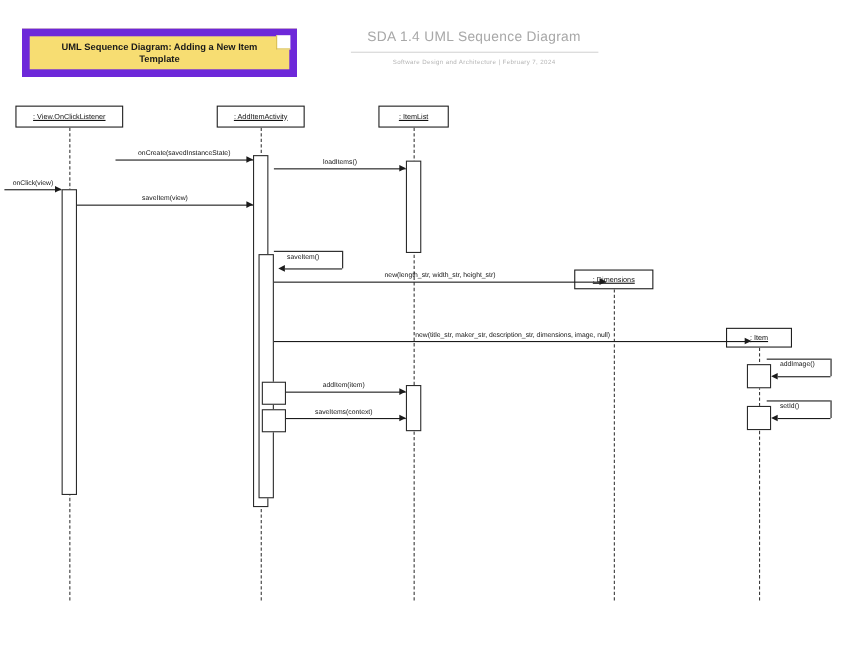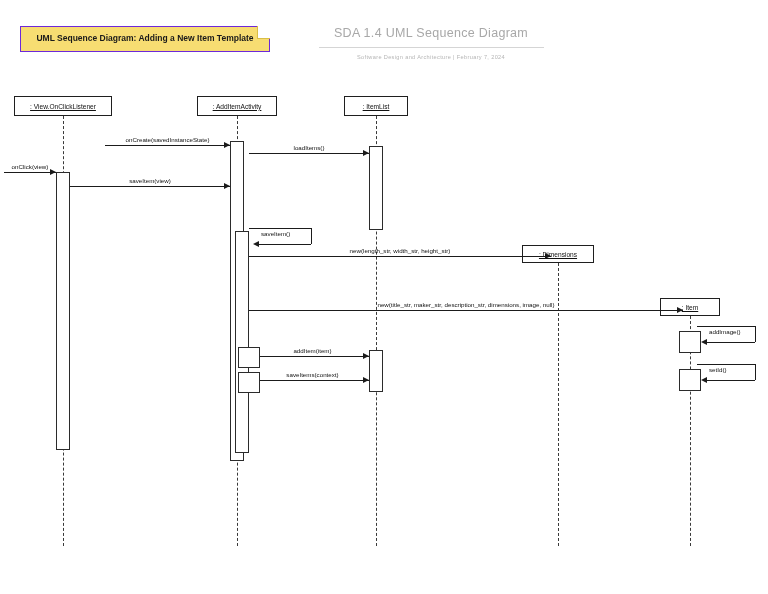--- a/index.html
+++ b/index.html
@@ -8,23 +8,23 @@
     background:#ffffff;
     font-family:"Liberation Sans", sans-serif;
     overflow:hidden;
     position:relative;
   }
   #canvas{position:absolute;left:0;top:0;width:768px;height:594px;}
 
   
   .note{
     position:absolute;
-    left:20px;top:26px;width:250px;height:26px;
+    left:20px;top:26px;width:250px;height:44px;
     background:#f7dd72;
-    border:1px solid #6d28d9;
+    border:7px solid #6d28d9;
     box-sizing:border-box;
   }
   .note .fold{
     position:absolute;right:-1px;top:-1px;
     width:13px;height:13px;
     background:#ffffff;
     border-left:1px solid #d9bd47;
     border-bottom:1px solid #d9bd47;
     box-sizing:border-box;
   }

